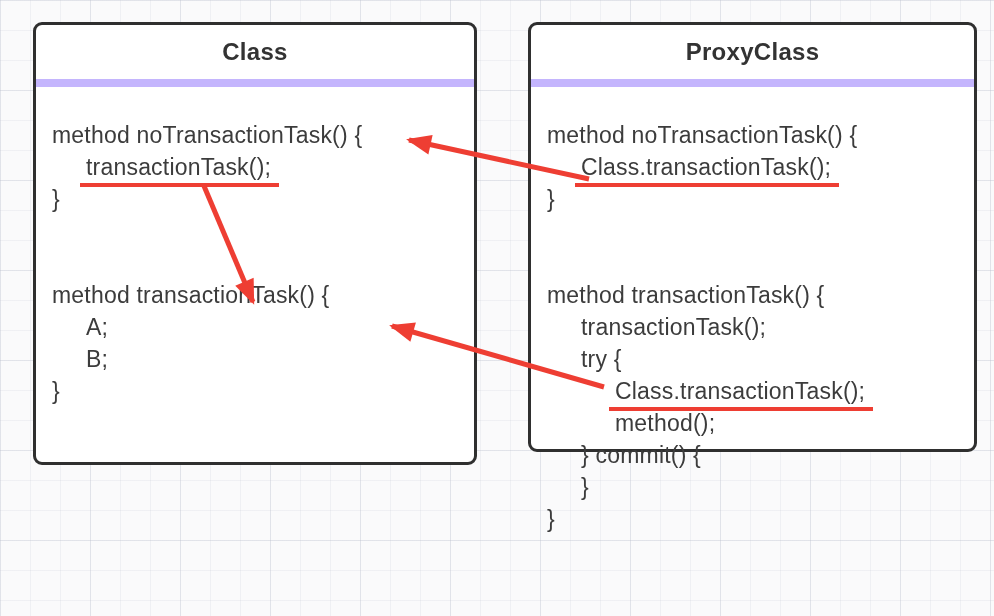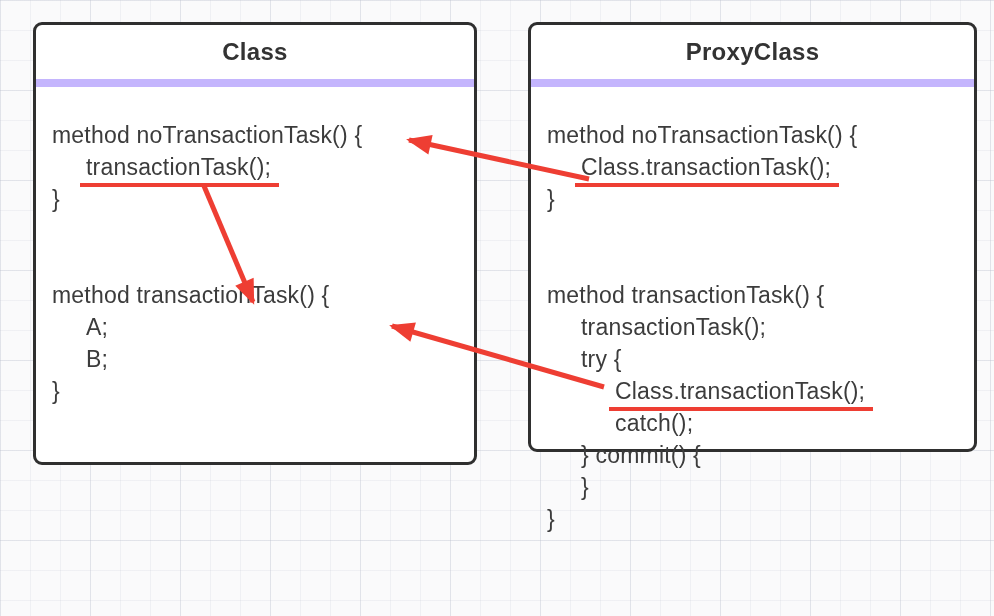--- a/index.html
+++ b/index.html
@@ -104,21 +104,21 @@
     <div class="box-body">
         <div class="code-line indent-0">method noTransactionTask() {</div>
         <div class="code-line indent-1"><span class="underline-red" style="border-bottom-color: rgb(238, 62, 51);">Class.transactionTask();</span></div>
         <div class="code-line indent-0">}</div>
         <div class="code-line indent-0">&nbsp;</div>
         <div class="code-line indent-0">&nbsp;</div>
         <div class="code-line indent-0">method transactionTask() {</div>
         <div class="code-line indent-1">transactionTask();</div>
         <div class="code-line indent-1">try {</div>
         <div class="code-line indent-2"><span class="underline-red" style="border-bottom-color: rgb(238, 62, 51);">Class.transactionTask();</span></div>
-        <div class="code-line indent-2">catch();</div>
+        <div class="code-line indent-2">method();</div>
         <div class="code-line indent-1">} commit() {</div>
         <div class="code-line indent-1">}</div>
         <div class="code-line indent-0">}</div>
       </div>
   </div>
 
   <svg class="arrow-overlay" viewBox="0 0 994 616" xmlns="http://www.w3.org/2000/svg">
     <defs>
       <marker id="arrowhead" markerUnits="userSpaceOnUse" markerWidth="28" markerHeight="24" refX="23" refY="11" orient="auto">
         <path d="M1,1 L26,11 L1,21 Z" fill="#ee3e33"></path>

